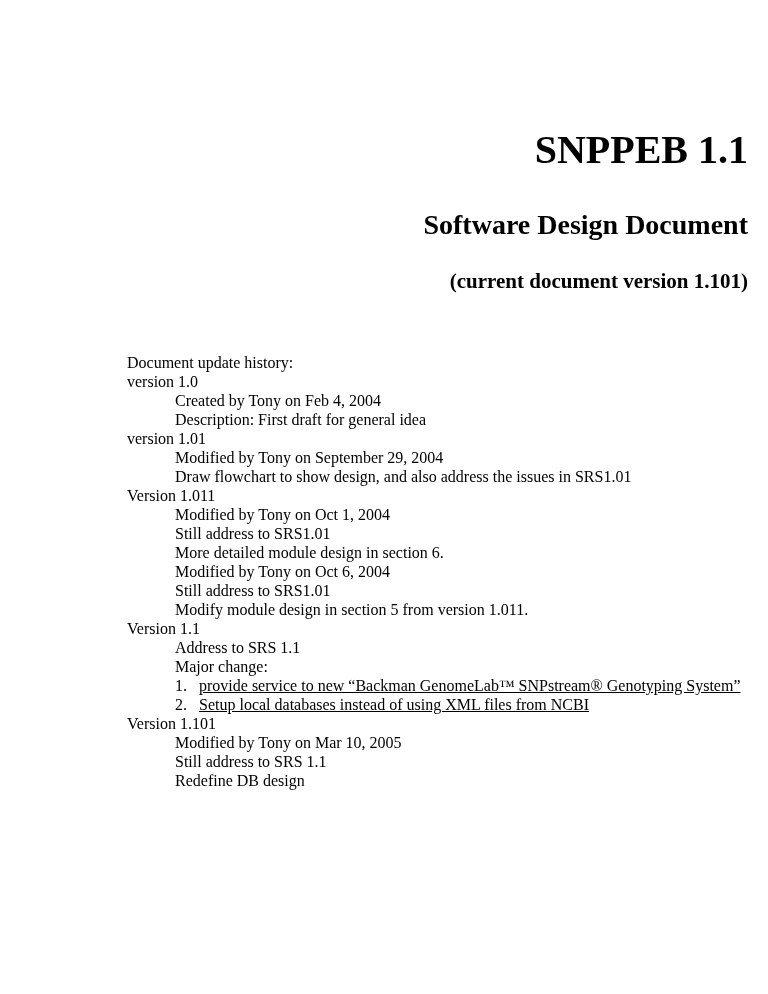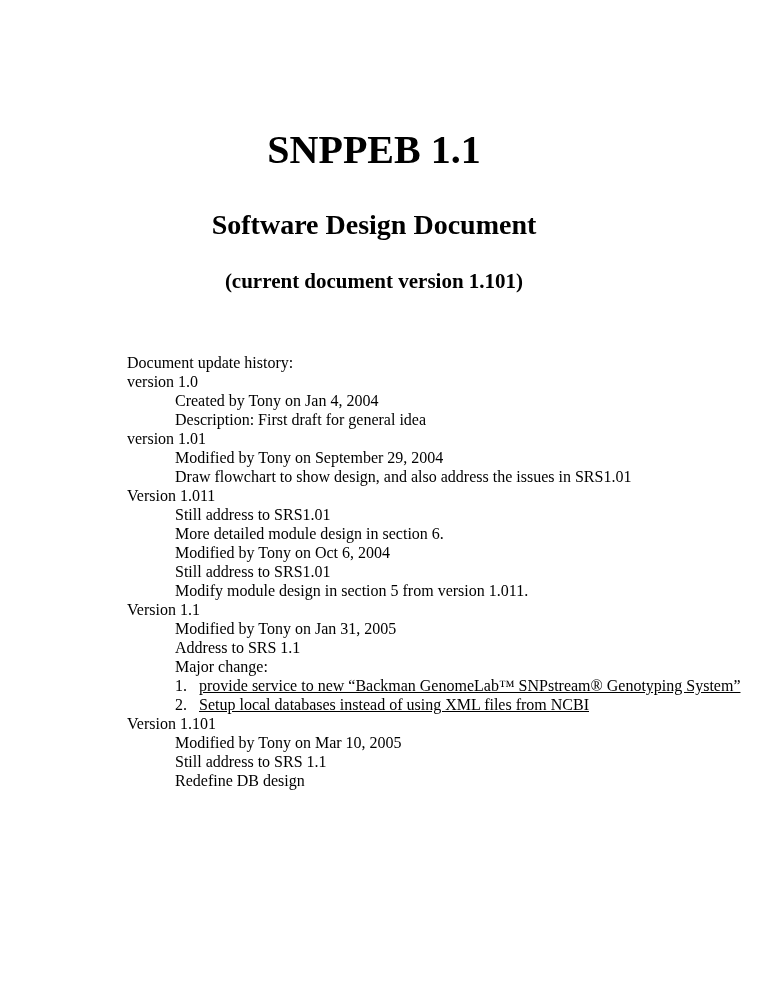--- a/index.html
+++ b/index.html
@@ -1,21 +1,21 @@
 <!DOCTYPE html>
 <html><head>
   <meta charset="utf-8">
   <style>
     html, body { margin: 0; padding: 0; background: #ffffff; }
     body {
       width: 768px; height: 994px; position: relative; overflow: hidden;
       font-family: "Liberation Serif", serif; color: #000;
     }
     .title {
-      position: absolute; left: 0; width: 748px; text-align: center;
+      position: absolute; left: 0; width: 748px; text-align: right;
       font-weight: bold; margin: 0;
     }
     .t1 { top: 126px; font-size: 40px; line-height: 48px; }
     .t2 { top: 208px; font-size: 28px; line-height: 34px; }
     .t3 { top: 268px; font-size: 21px; line-height: 26px; }
     .body-text {
       position: absolute; left: 127px; top: 353px; font-size: 16px; line-height: 19px;
       width: 620px;
     }
     .hist-label { height: 19px; }
@@ -29,45 +29,45 @@
 
 <h1 class="title t1">SNPPEB 1.1</h1>
 <h2 class="title t2">Software Design Document</h2>
 <h3 class="title t3">(current document version 1.101)</h3>
 
 <div class="body-text">
   <div class="hist-label">Document update history:</div>
 
   <div>
     <div class="line">version 1.0</div>
-    <div class="line indent">Created by Tony on Jan 4, 2004</div>
+    <div class="line indent">Created by Tony on Feb 4, 2004</div>
     <div class="line indent">Description: First draft for general idea</div>
   </div>
 
   <div>
     <div class="line">version 1.01</div>
     <div class="line indent">Modified by Tony on September 29, 2004</div>
     <div class="line indent">Draw flowchart to show design, and also address the issues in SRS1.01</div>
   </div>
 
   <div>
     <div class="line">Version 1.011</div>
+    <div class="line indent">Modified by Tony on Oct 1, 2004</div>
     <div class="line indent">Still address to SRS1.01</div>
     <div class="line indent">More detailed module design in section 6.</div>
   </div>
 
   <div>
     <div class="line indent">Modified by Tony on Oct 6, 2004</div>
     <div class="line indent">Still address to SRS1.01</div>
     <div class="line indent">Modify module design in section 5 from version 1.011.</div>
   </div>
 
   <div>
     <div class="line">Version 1.1</div>
-    <div class="line indent">Modified by Tony on Jan 31, 2005</div>
     <div class="line indent">Address to SRS 1.1</div>
     <div class="line indent">Major change:</div>
     <div class="line numbered">
       <span class="num">1.</span><span>provide service to new “Backman GenomeLab™ SNPstream® Genotyping System”</span>
     </div>
     <div class="line numbered">
       <span class="num">2.</span><span>Setup local databases instead of using XML files from NCBI</span>
     </div>
   </div>
 

